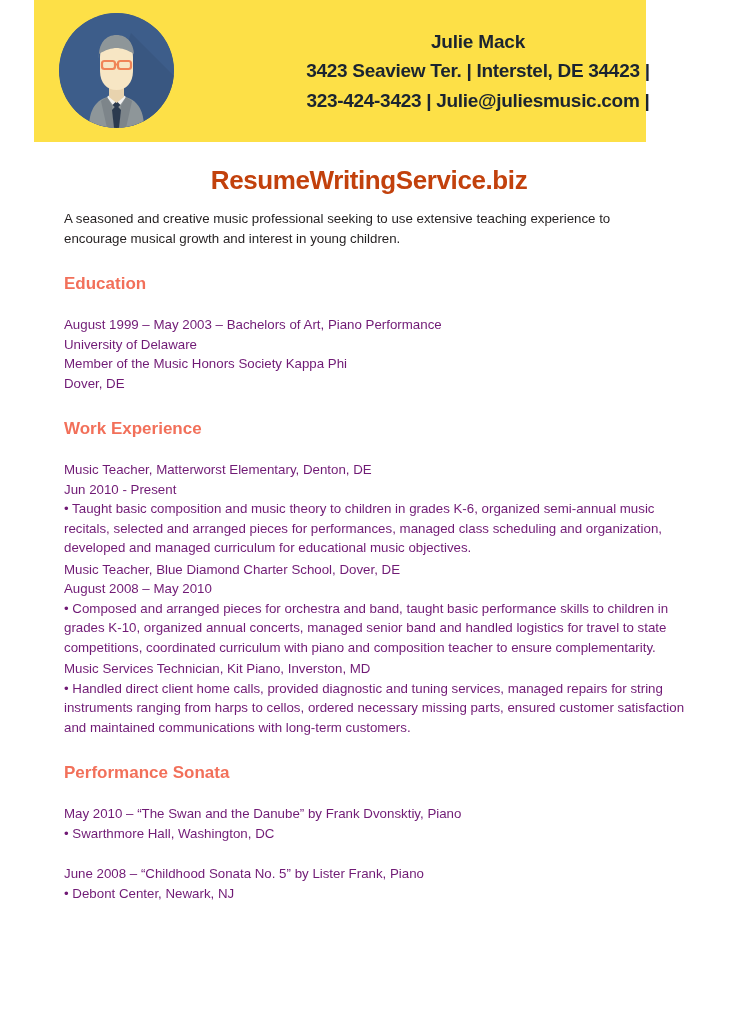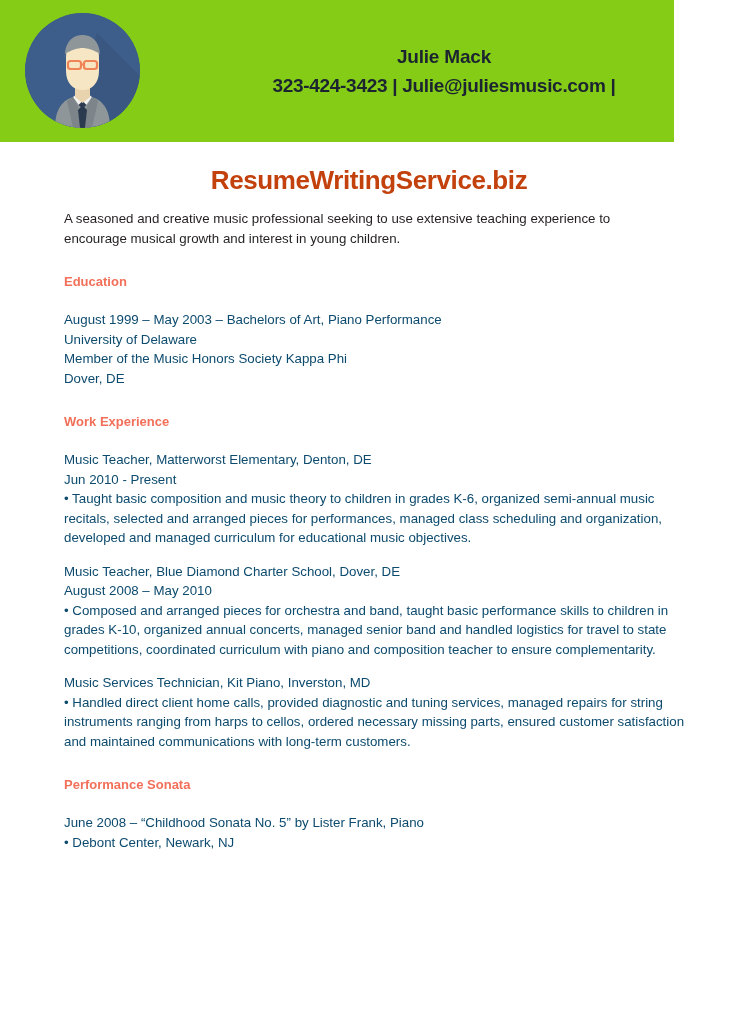--- a/index.html
+++ b/index.html
@@ -18,24 +18,25 @@
   .page {
     position: relative;
     width: 738px;
     height: 1024px;
     background: #ffffff;
   }
 
   
   .header-banner {
     position: relative;
-    width: 674px;
+    width: 612px;
     height: 142px;
-    background: #84cc16;
+    background: #fde047;
     box-sizing: border-box;
+    margin-left: 34px;
   }
 
   .avatar {
     position: absolute;
     left: 25px;
     top: 13px;
     width: 115px;
     height: 115px;
     border-radius: 50%;
     overflow: hidden;
@@ -92,34 +93,34 @@
   }
 
   .summary {
     font-size: 13.3px;
     line-height: 19.5px;
     color: #231f20;
     max-width: 600px;
   }
 
   .section-head {
-    font-size: 13px;
+    font-size: 17px;
     font-weight: bold;
     color: #f2705a;
     margin-top: 26px;
     margin-bottom: 0;
   }
 
   .block {
     margin-top: 21px;
     font-size: 13.3px;
     line-height: 19.5px;
-    color: #0c4a6e;
-  }
-  .block.tight { margin-top: 14px; }
+    color: #701a75;
+  }
+  .block.tight { margin-top: 2px; }
 
   .line { display: block; }
   .role {
     font-size: 13.3px;
     line-height: 19.5px;
   }
   .bullet {
     display: block;
     max-width: 634px;
   }
@@ -154,20 +155,21 @@
         <path d="M40 46 C39 30 47 22 57.5 22 C68 22 76 30 75 46 L75 41 C69 37 62 35 57.5 35 C53 35 46 37 40 41 Z" fill="#8e9699"></path>
 
         <rect x="43" y="48" width="13" height="8" rx="2.5" fill="none" stroke="#f08457" stroke-width="2.2"></rect>
         <rect x="59" y="48" width="13" height="8" rx="2.5" fill="none" stroke="#f08457" stroke-width="2.2"></rect>
         <line x1="56" y1="51.5" x2="59" y2="51.5" stroke="#f08457" stroke-width="2.2"></line>
       </svg>
     </div>
 
     <div class="header-text">
       <div class="hdr-name">Julie Mack</div>
+      <div class="hdr-line">3423 Seaview Ter. | Interstel, DE 34423 |</div>
       <div class="hdr-line">323-424-3423 | Julie@juliesmusic.com |</div>
     </div>
   </div>
 
   <div class="brand">ResumeWritingService.biz</div>
 
   <div class="content">
 
     <p class="summary">A seasoned and creative music professional seeking to use extensive teaching experience to encourage musical growth and interest in young children.</p>
 
@@ -195,20 +197,24 @@
       <span class="bullet">• Composed and arranged pieces for orchestra and band, taught basic performance skills to children in grades K-10, organized annual concerts, managed senior band and handled logistics for travel to state competitions, coordinated curriculum with piano and composition teacher to ensure complementarity.</span>
     </div>
 
     <div class="block tight">
       <span class="line role">Music Services Technician, Kit Piano, Inverston, MD</span>
       <span class="bullet">• Handled direct client home calls, provided diagnostic and tuning services, managed repairs for string instruments ranging from harps to cellos, ordered necessary missing parts, ensured customer satisfaction and maintained communications with long-term customers.</span>
     </div>
 
     <div class="section-head">Performance Sonata</div>
 
+    <div class="block">
+      <span class="line">May 2010 – “The Swan and the Danube” by Frank Dvonsktiy, Piano</span>
+      <span class="line">• Swarthmore Hall, Washington, DC</span>
+    </div>
 
     <div class="block">
       <span class="line">June 2008 – “Childhood Sonata No. 5” by Lister Frank, Piano</span>
       <span class="line">• Debont Center, Newark, NJ</span>
     </div>
 
   </div>
 </div>
 
 </body></html>

